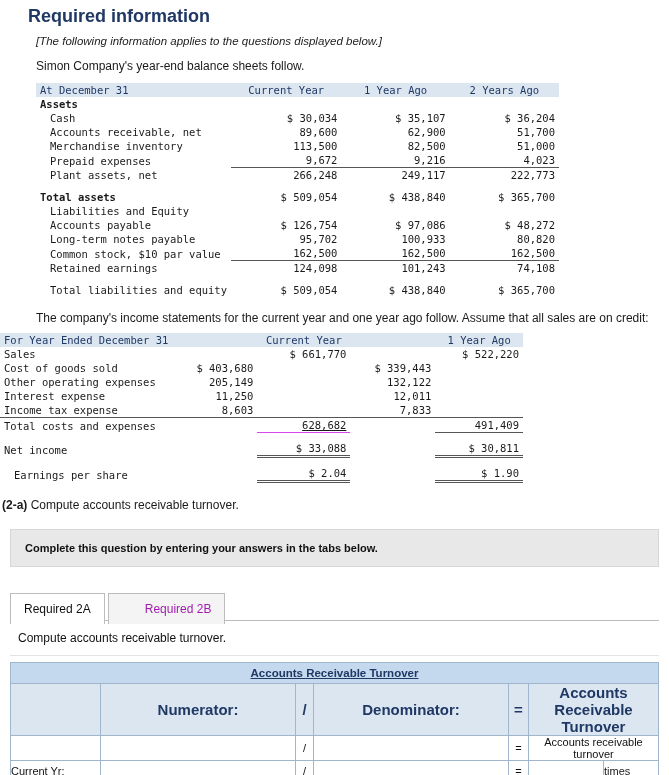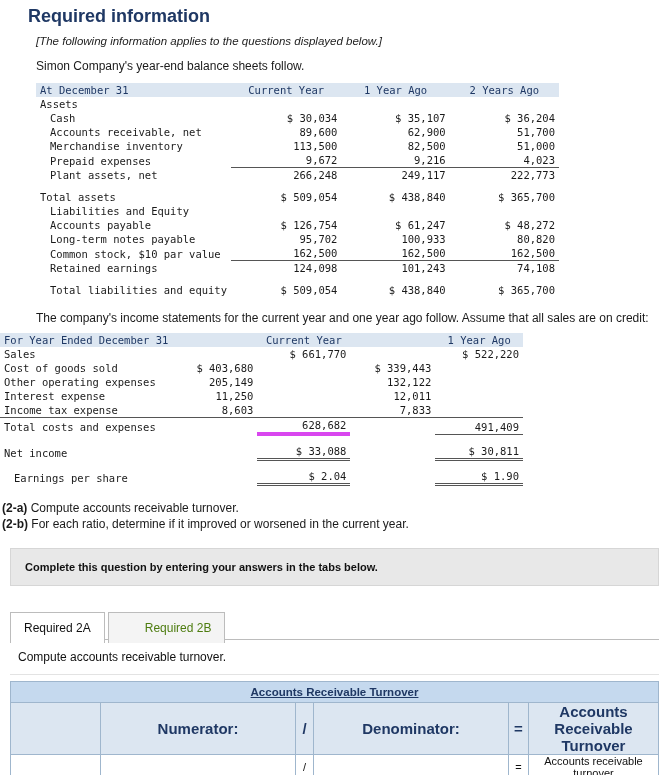--- a/index.html
+++ b/index.html
@@ -51,21 +51,21 @@
   }
   .hdrrow td {
     background: #dce6f1;
     color: #1f3864;
     font-weight: normal;
     padding-top: 3px;
     padding-bottom: 3px;
   }
   .hdrrow td.lbl { text-align: left; }
   .hdrrow td.num { text-align: center; }
-  .bold { font-weight: normal; }
+  .bold { font-weight: bold; }
   .num { text-align: right; width: 108px; }
   .lbl { text-align: left; }
   .indent { padding-left: 14px !important; }
   .topline > td.num { border-top: 1px solid #555; }
   .spacer td { height: 6px; padding: 0; }
 
   
   table.inc {
     border-collapse: collapse;
     font-family: "DejaVu Sans Mono", monospace;
@@ -124,21 +124,21 @@
     position: relative;
     top: 4px;
     color: #111;
   }
   .tab.active {
     background: #ffffff;
     font-weight: normal;
   }
   .tab.inactive {
     background: #f4f4f4;
-    color: #4d7c0f;
+    color: #a21caf;
     padding-left: 36px;
   }
 
   .tabpanel-head {
     margin: 0 10px 0 10px;
     padding: 10px 8px;
     font-size: 12px;
     color: #111;
     border-bottom: 1px solid #e3e3e3;
   }
@@ -279,21 +279,21 @@
     </tr>
     <tr>
       <td class="lbl indent">Liabilities and Equity</td>
       <td class="num"></td>
       <td class="num"></td>
       <td class="num"></td>
     </tr>
     <tr>
       <td class="lbl indent">Accounts payable</td>
       <td class="num">$ 126,754</td>
-      <td class="num">$ 61,247</td>
+      <td class="num">$ 97,086</td>
       <td class="num">$ 48,272</td>
     </tr>
     <tr>
       <td class="lbl indent">Long-term notes payable</td>
       <td class="num">95,702</td>
       <td class="num">100,933</td>
       <td class="num">80,820</td>
     </tr>
     <tr>
       <td class="lbl indent">Common stock, $10 par value</td>
@@ -361,21 +361,21 @@
     <tr class="ul">
       <td class="lbl">Income tax expense</td>
       <td class="n1">8,603</td>
       <td class="n2"></td>
       <td class="n3">7,833</td>
       <td class="n4"></td>
     </tr>
     <tr>
       <td class="lbl">Total costs and expenses</td>
       <td class="n1"></td>
-      <td class="n2" style="border-bottom:4px solid #d946ef;">628,682</td>
+      <td class="n2" style="border-bottom:1px solid #d946ef;text-decoration:underline;">628,682</td>
       <td class="n3"></td>
       <td class="n4" style="border-bottom:1px solid #555;">491,409</td>
     </tr>
     <tr class="spacer">
           <td colspan="5"></td>
         </tr>
     <tr>
       <td class="lbl">Net income</td>
       <td class="n1"></td>
       <td class="n2" style="border-bottom:3px double #555;">$ 33,088</td>
@@ -392,24 +392,20 @@
       <td class="n3"></td>
       <td class="n4" style="border-bottom:3px double #555;">$ 1.90</td>
     </tr>
   </tbody>
     </table>
 
   <div class="qlines">
     <div>
       <span class="qb">(2-a)</span>
       <span>Compute accounts receivable turnover.</span>
-    </div>
-    <div>
-      <span class="qb">(2-b)</span>
-      <span>For each ratio, determine if it improved or worsened in the current year.</span>
     </div>
   </div>
 
   <div class="complete-bar">Complete this question by entering your answers in the tabs below.</div>
 
   <div class="tabs">
     <div class="tab active">Required 2A</div>
     <div class="tab inactive">Required 2B</div>
   </div>
 

